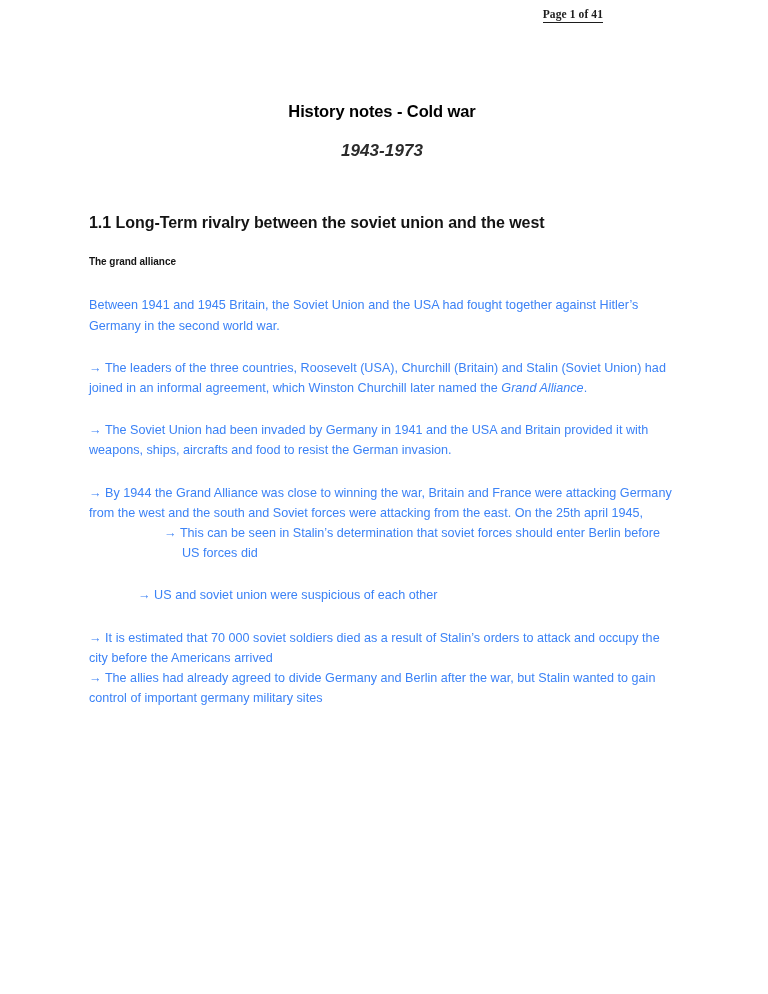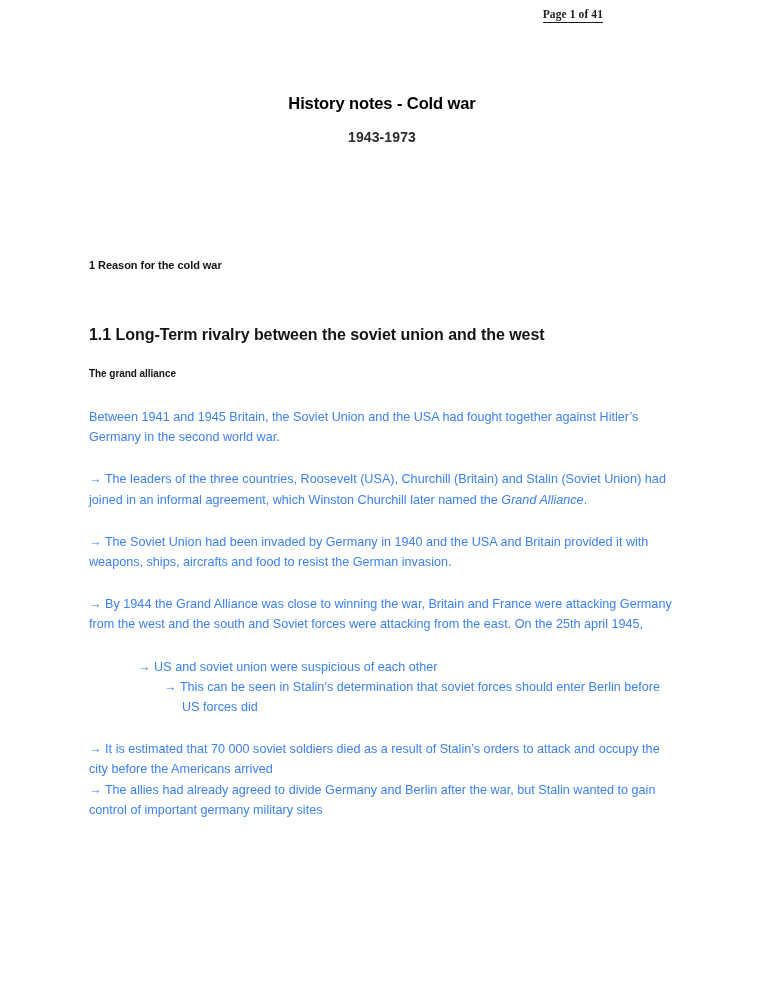--- a/index.html
+++ b/index.html
@@ -46,30 +46,31 @@
     width: 586px;
   }
 
   
   .doc-title {
     text-align: center;
     font-size: 16.5px;
     font-weight: bold;
     color: #000000;
     letter-spacing: -0.1px;
-    margin: 4px;
+    margin: 12px;
     padding-top: 90px;
     line-height: 1.2;
   }
   .doc-subtitle {
     text-align: center;
-    font-size: 14px;
+    font-size: 17px;
+    font-style: italic;
     font-weight: bold;
     color: #2b2b2b;
-    margin: 8px;
+    margin: 0;
     padding-top: 7px;
     letter-spacing: 0.1px;
   }
 
   
   .h1 {
     font-size: 11px;
     font-weight: bold;
     color: #141414;
     margin: 0;
@@ -145,37 +146,36 @@
 <div class="page">
 
   <div class="page-header">Page 1 of 41</div>
 
   <div class="content">
 
     <h1 class="doc-title">History notes - Cold war</h1>
 
     <div class="doc-subtitle">1943-1973</div>
 
-    <h2 class="h1">1 Reason for the cold war</h2>
 
     <h3 class="h2">1.1 Long-Term rivalry between the soviet union and the west</h3>
 
     <h4 class="h3">The grand alliance</h4>
 
     <p class="para first">Between 1941 and 1945 Britain, the Soviet Union and the USA had fought together against Hitler’s Germany in the second world war.</p>
 
     <p class="para"><span>→ The leaders of the three countries, Roosevelt (USA), Churchill (Britain) and Stalin (Soviet Union) had joined in an informal agreement, which Winston Churchill later named the </span><i>Grand Alliance</i><span>.</span></p>
 
-    <p class="para">→ The Soviet Union had been invaded by Germany in 1940 and the USA and Britain provided it with weapons, ships, aircrafts and food to resist the German invasion.</p>
+    <p class="para">→ The Soviet Union had been invaded by Germany in 1941 and the USA and Britain provided it with weapons, ships, aircrafts and food to resist the German invasion.</p>
 
     <p class="para">→ By 1944 the Grand Alliance was close to winning the war, Britain and France were attacking Germany from the west and the south and Soviet forces were attacking from the east. On the 25th april 1945,</p>
 
+    <p class="para indent-2-inner">→ This can be seen in Stalin’s determination that soviet forces should enter Berlin before US forces did</p>
+
     <p class="para indent-1">→ US and soviet union were suspicious of each other</p>
-
-    <p class="para indent-2-inner">→ This can be seen in Stalin’s determination that soviet forces should enter Berlin before US forces did</p>
 
     <p class="para">→ It is estimated that 70 000 soviet soldiers died as a result of Stalin’s orders to attack and occupy the city before the Americans arrived</p>
 
     <p class="para tight">→ The allies had already agreed to divide Germany and Berlin after the war, but Stalin wanted to gain control of important germany military sites</p>
 
 
 
   </div>
 </div>
 

